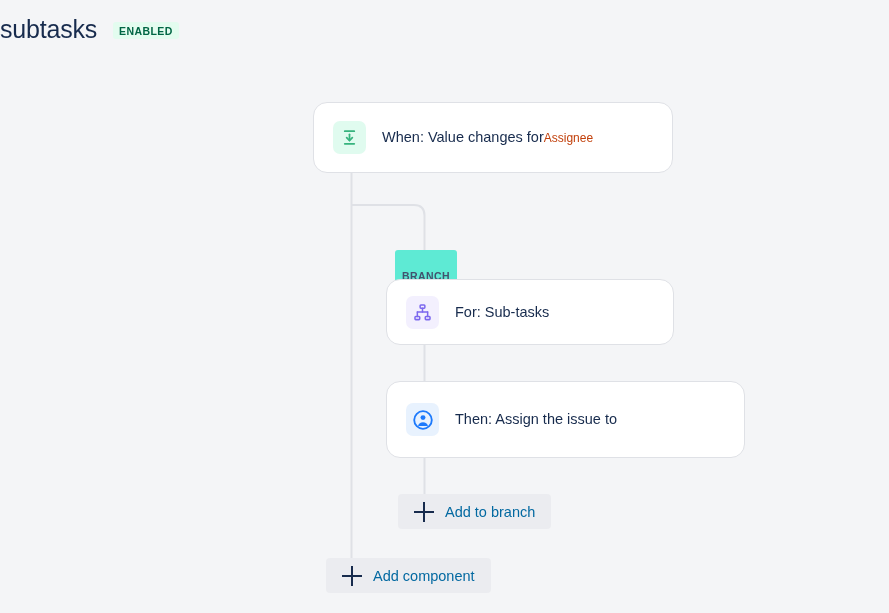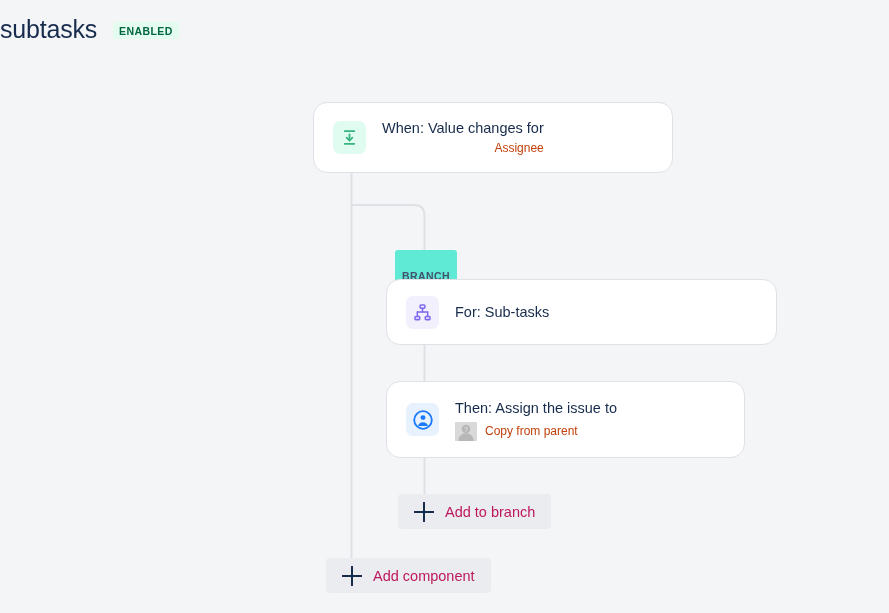--- a/index.html
+++ b/index.html
@@ -76,21 +76,21 @@
   }
   .trigger-card {
     left: 313px;
     top: 44px;
     width: 360px;
     height: 71px;
   }
   .condition-card {
     left: 386px;
     top: 221px;
-    width: 391px;
+    width: 288px;
     height: 66px;
   }
   .action-card {
     left: 386px;
     top: 323px;
     width: 359px;
     height: 77px;
   }
 
   .icon-tile {
@@ -102,21 +102,21 @@
     align-items: center;
     justify-content: center;
   }
   .icon-tile.green  { background: #e0fbef; }
   .icon-tile.purple { background: #f3f0fe; }
   .icon-tile.blue   { background: #e8f2fe; }
 
   .card-text {
     margin-left: 16px;
     display: flex;
-    flex-direction: column;
+    flex-direction: row;
     justify-content: center;
     text-align: right;
   }
   .card-title {
     font-size: 14.5px;
     color: #172b4d;
     line-height: 19px;
     white-space: nowrap;
   }
   .card-sub {
@@ -161,21 +161,21 @@
   
   .add-button {
     position: absolute;
     background: #ebecf0;
     border: none;
     border-radius: 4px;
     display: flex;
     align-items: center;
     font-family: "Liberation Sans", sans-serif;
     font-size: 14.5px;
-    color: #be185d;
+    color: #0369a1;
     cursor: pointer;
     padding: 0 16px;
     box-sizing: border-box;
   }
   .add-branch-button {
     left: 398px;
     top: 436px;
     height: 35px;
   }
   .add-component-button {
@@ -261,29 +261,20 @@
   <div class="node-card action-card">
     <div class="icon-tile blue">
       <svg width="22" height="22" viewBox="0 0 24 24">
         <circle cx="12" cy="12" r="9.6" fill="none" stroke="#1d7afc" stroke-width="2"></circle>
         <circle cx="12" cy="9.4" r="2.7" fill="#1d7afc"></circle>
         <path d="M6.6 18.6 a5.6 5.6 0 0 1 10.8 0 z" fill="#1d7afc"></path>
       </svg>
     </div>
     <div class="card-text">
       <span class="card-title">Then: Assign the issue to</span>
-      <span class="card-sub-row">
-        <svg class="avatar" viewBox="0 0 22 19">
-          <rect x="0" y="0" width="22" height="19" fill="#d9d9d9"></rect>
-          <circle cx="11" cy="7" r="4.3" fill="#b7b7b7"></circle>
-          <path d="M3.2 19 a7.8 7.8 0 0 1 15.6 0 z" fill="#b7b7b7"></path>
-          <text x="11" y="9.6" font-size="6.4" fill="#ededed" text-anchor="middle" font-family="Liberation Sans, sans-serif">?</text>
-        </svg>
-        <span class="card-sub">Copy from parent</span>
-      </span>
     </div>
   </div>
 
   <button class="add-button add-branch-button">
     <span class="plus-icon"></span>
     <span class="add-label">Add to branch</span>
   </button>
 
   <button class="add-button add-component-button">
     <span class="plus-icon"></span>

